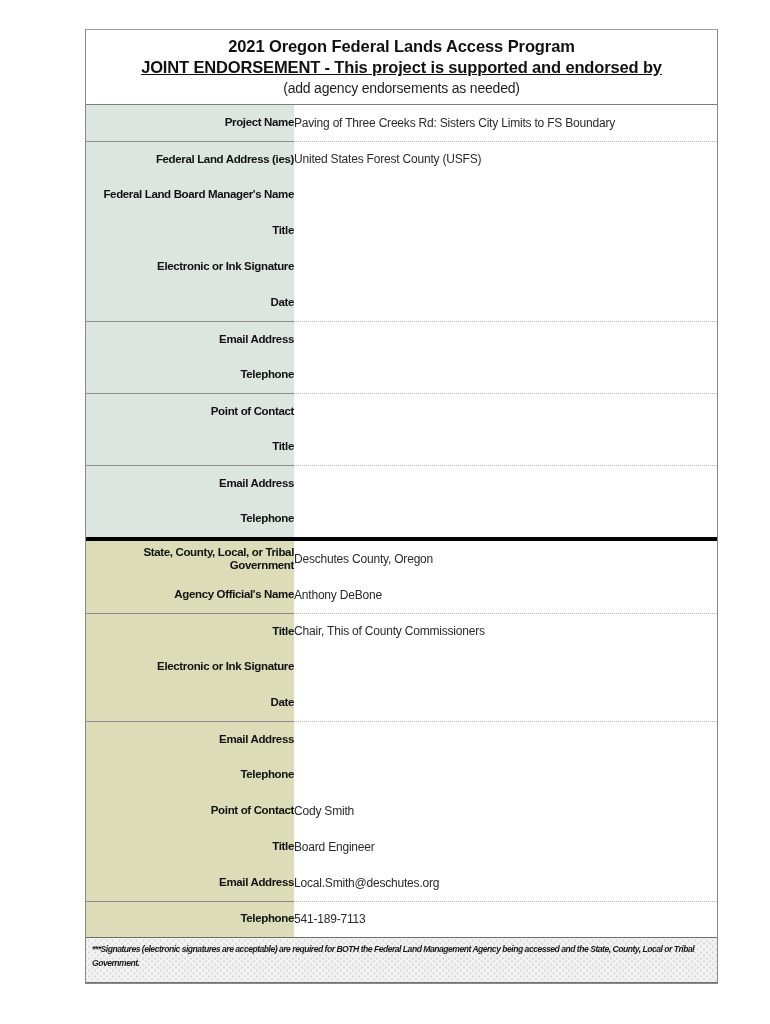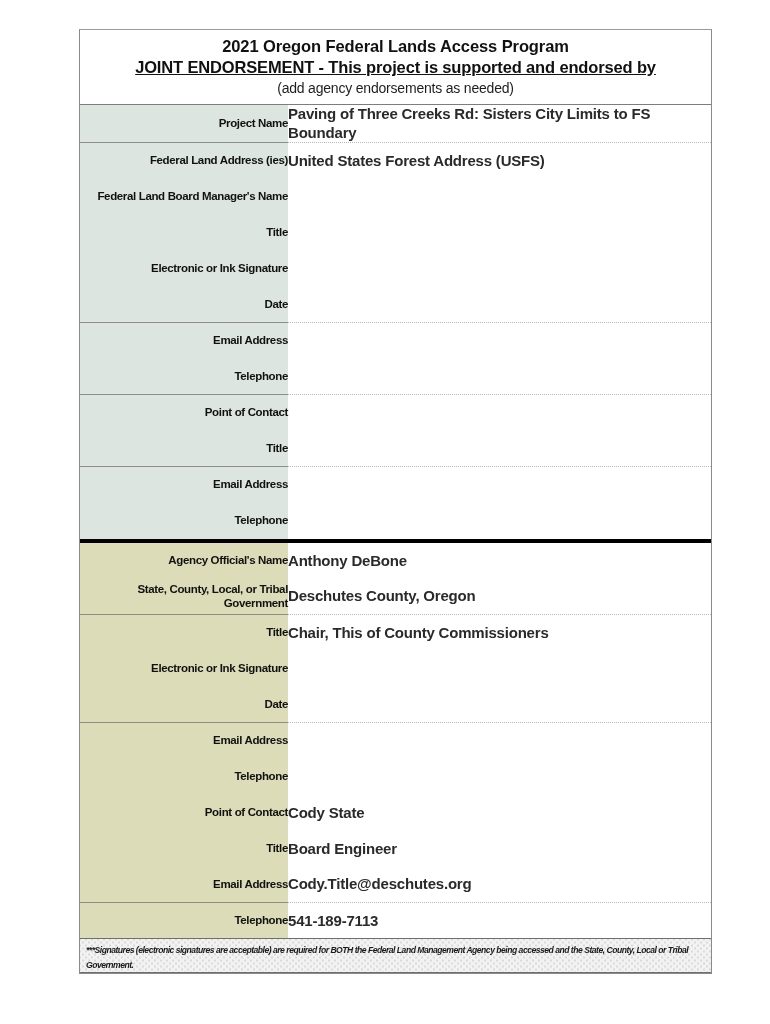--- a/index.html
+++ b/index.html
@@ -18,21 +18,21 @@
   .page {
     position: relative;
     width: 770px;
     height: 1024px;
     background: #ffffff;
     box-sizing: border-box;
   }
 
   .form-frame {
     position: absolute;
-    left: 79px;
+    left: 85px;
     top: 29px;
     width: 633px;
     border: 1px solid #8a8a8a;
     border-top: 1px solid #9a9a9a;
     box-sizing: border-box;
     background: #ffffff;
   }
 
   
   .header-block {
@@ -93,22 +93,22 @@
     border-bottom: 1px solid #6f6f6f;
     border-top: 1px solid #8d8d8d;
     color: #111111;
     line-height: 1.18;
     box-sizing: border-box;
     margin-top: 26px;
   }
   .cell-value {
     background: #ffffff;
     text-align: left;
-    font-size: 15px;
-    font-weight: bold;
+    font-size: 12px;
+    font-weight: normal;
     color: #2a2a2a;
     padding: 1px 0 0 4px;
     vertical-align: top;
     border-bottom: 1px solid #6f6f6f;
     border-top: 1px solid #a6a6a6;
     letter-spacing: -0.2px;
     line-height: 1.24;
     box-sizing: border-box;
   }
 
@@ -130,21 +130,21 @@
   
   .footnote-row td {
     background-color: #f2f2f2;
     background-image:
       radial-gradient(#d8d8d8 0.7px, transparent 0.8px),
       radial-gradient(#d8d8d8 0.7px, transparent 0.8px);
     background-size: 6px 6px, 6px 6px;
     background-position: 0 0, 3px 3px;
     border-top: 1px solid #6f6f6f;
     border-bottom: 1px solid #6f6f6f;
-    padding: 4px 6px 0 6px;
+    padding: 4px 6px 12px 6px;
     vertical-align: top;
   }
   .footnote-text {
     font-size: 8.6px;
     font-style: italic;
     font-weight: bold;
     letter-spacing: -0.5px;
     line-height: 1.65;
     color: #1a1a1a;
   }
@@ -167,21 +167,21 @@
         <col class="c-label">
         <col class="c-value">
       </colgroup>
       <tbody id="sec1-body">
           <tr class="row">
             <td class="cell-label">Project Name</td>
             <td class="cell-value">Paving of Three Creeks Rd: Sisters City Limits to FS Boundary</td>
           </tr>
           <tr class="row sep-dotted">
             <td class="cell-label">Federal Land Address (ies)</td>
-            <td class="cell-value">United States Forest Address (USFS)</td>
+            <td class="cell-value">United States Forest County (USFS)</td>
           </tr>
           <tr class="row">
             <td class="cell-label">Federal Land Board Manager's Name</td>
             <td class="cell-value"></td>
           </tr>
           <tr class="row">
             <td class="cell-label">Title</td>
             <td class="cell-value"></td>
           </tr>
           <tr class="row">
@@ -217,27 +217,27 @@
             <td class="cell-value"></td>
           </tr>
         </tbody>
       <tbody>
         <tr class="section-divider">
           <td colspan="2"></td>
         </tr>
       </tbody>
       <tbody class="sec2" id="sec2-body">
           <tr class="row">
+            <td class="cell-label">State, County, Local, or Tribal Government</td>
+            <td class="cell-value">Deschutes County, Oregon</td>
+          </tr>
+          <tr class="row">
             <td class="cell-label">Agency Official's Name</td>
             <td class="cell-value">Anthony DeBone</td>
           </tr>
-          <tr class="row">
-            <td class="cell-label">State, County, Local, or Tribal Government</td>
-            <td class="cell-value">Deschutes County, Oregon</td>
-          </tr>
           <tr class="row sep-dotted">
             <td class="cell-label">Title</td>
             <td class="cell-value">Chair, This of County Commissioners</td>
           </tr>
           <tr class="row">
             <td class="cell-label">Electronic or Ink Signature</td>
             <td class="cell-value"></td>
           </tr>
           <tr class="row">
             <td class="cell-label">Date</td>
@@ -246,29 +246,29 @@
           <tr class="row sep-dotted">
             <td class="cell-label">Email Address</td>
             <td class="cell-value"></td>
           </tr>
           <tr class="row">
             <td class="cell-label">Telephone</td>
             <td class="cell-value"></td>
           </tr>
           <tr class="row">
             <td class="cell-label">Point of Contact</td>
-            <td class="cell-value">Cody State</td>
+            <td class="cell-value">Cody Smith</td>
           </tr>
           <tr class="row">
             <td class="cell-label">Title</td>
             <td class="cell-value">Board Engineer</td>
           </tr>
           <tr class="row">
             <td class="cell-label">Email Address</td>
-            <td class="cell-value">Cody.Title@deschutes.org</td>
+            <td class="cell-value">Local.Smith@deschutes.org</td>
           </tr>
           <tr class="row sep-dotted">
             <td class="cell-label">Telephone</td>
             <td class="cell-value">541-189-7113</td>
           </tr>
         </tbody>
       <tbody>
         <tr class="footnote-row">
           <td colspan="2">
             <div class="footnote-text">***Signatures (electronic signatures are acceptable) are required for BOTH the Federal Land Management Agency being accessed and the State, County, Local or Tribal Government.</div>

